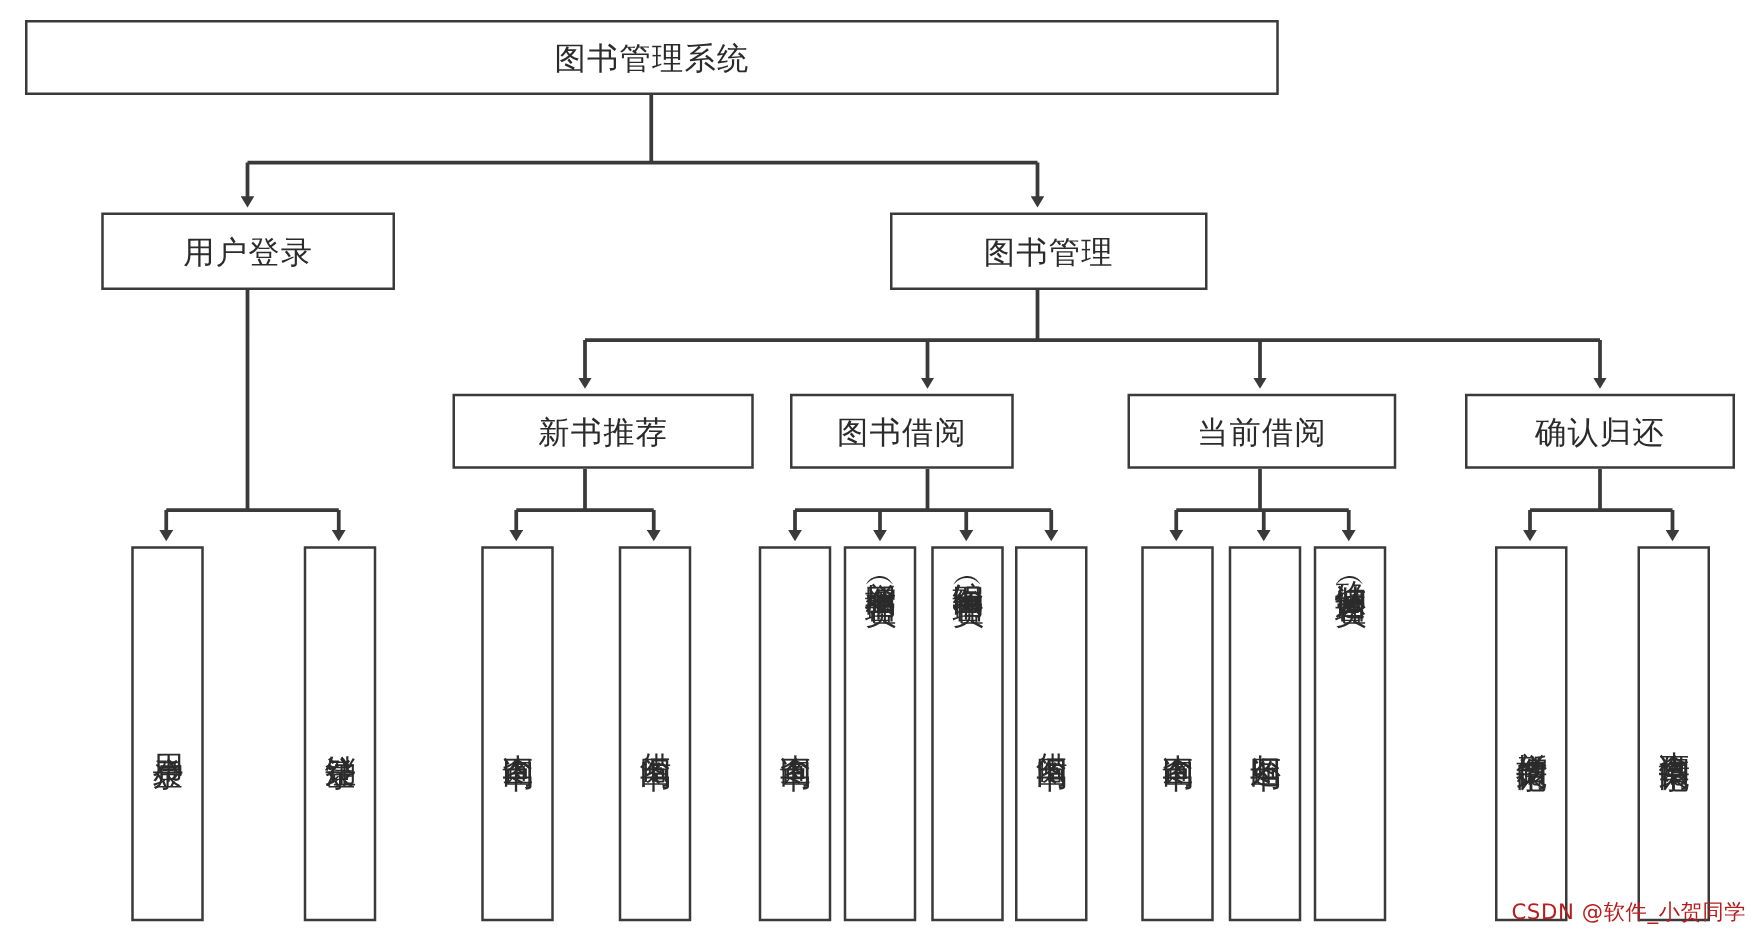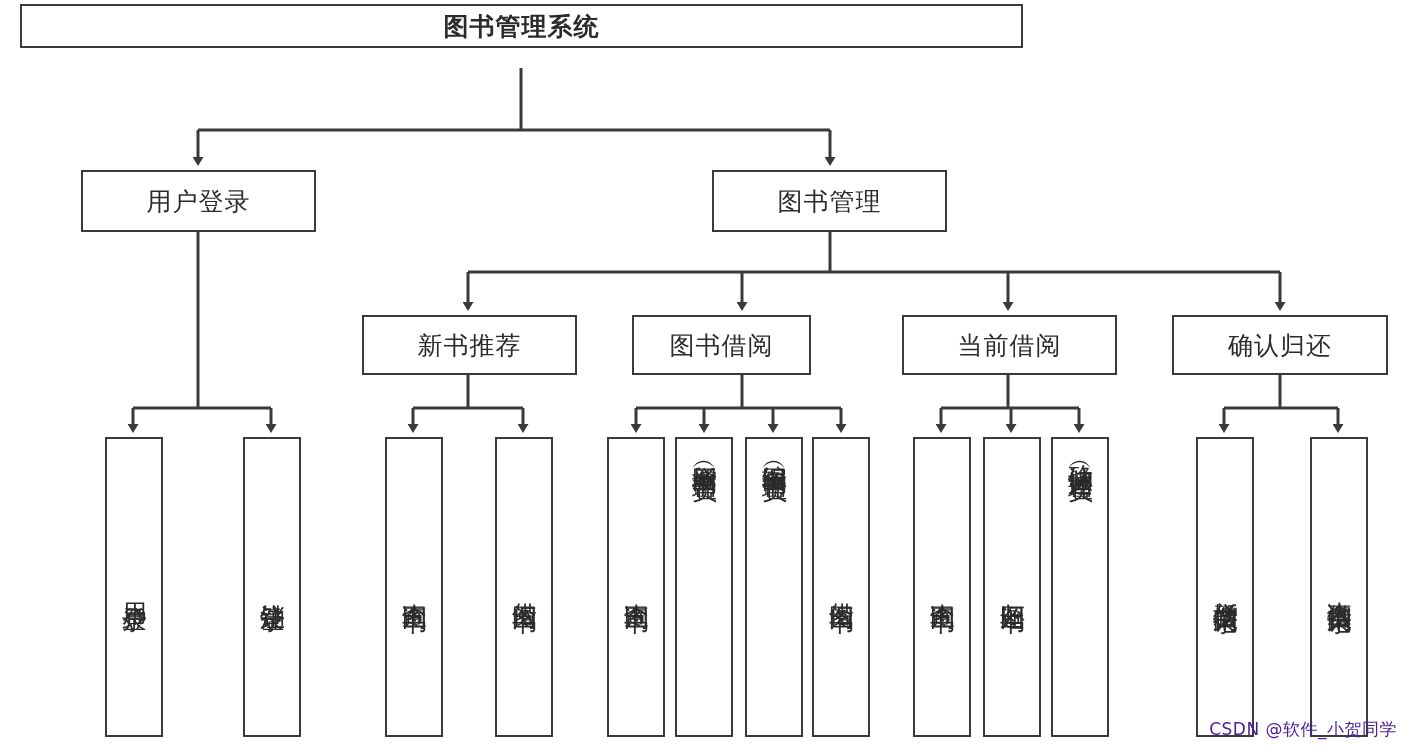--- a/index.html
+++ b/index.html
@@ -54,21 +54,21 @@
     display:block;
   }
   
   .node.vert.centered{align-items:center;padding-top:0;}
 
   #watermark{
     position:absolute;
     right:8px;
     bottom:6px;
     font-size:17px;
-    color:#4c1d95;
+    color:#b91c1c;
     letter-spacing:0.5px;
     z-index:5;
     white-space:nowrap;
     font-family:"DejaVu Sans","Liberation Sans",sans-serif;
   }
 </style>
 </head>
 <body>
 
 <div id="diagram-root">
@@ -117,32 +117,32 @@
       <path d="M1011,408 L1011,425" marker-end="url(#arrow)"></path>
       <path d="M1079,408 L1079,425" marker-end="url(#arrow)"></path>
 
       <path d="M1280,375 L1280,408"></path>
       <path d="M1224,408 L1338,408"></path>
       <path d="M1224,408 L1224,425" marker-end="url(#arrow)"></path>
       <path d="M1338,408 L1338,425" marker-end="url(#arrow)"></path>
     </g>
   </svg>
 
-  <div class="node horiz root" style="left:20px;top:4px;width:1003px;height:44px;font-weight:bold;">
+  <div class="node horiz root" style="left:20px;top:16px;width:1003px;height:60px;">
     <span class="label">图书管理系统</span>
   </div>
 
   <div class="node horiz" style="left:81px;top:170px;width:235px;height:62px;">
     <span class="label">用户登录</span>
   </div>
-  <div class="node horiz" style="left:712px;top:170px;width:235px;height:62px;">
+  <div class="node horiz" style="left:712px;top:170px;width:254px;height:62px;">
     <span class="label">图书管理</span>
   </div>
 
-  <div class="node horiz" style="left:362px;top:315px;width:215px;height:60px;">
+  <div class="node horiz" style="left:362px;top:315px;width:241px;height:60px;">
     <span class="label">新书推荐</span>
   </div>
   <div class="node horiz" style="left:632px;top:315px;width:179px;height:60px;">
     <span class="label">图书借阅</span>
   </div>
   <div class="node horiz" style="left:902px;top:315px;width:215px;height:60px;text-align:center;">
     <span class="label">当前借阅</span>
   </div>
   <div class="node horiz" style="left:1172px;top:315px;width:216px;height:60px;">
     <span class="label">确认归还</span>

